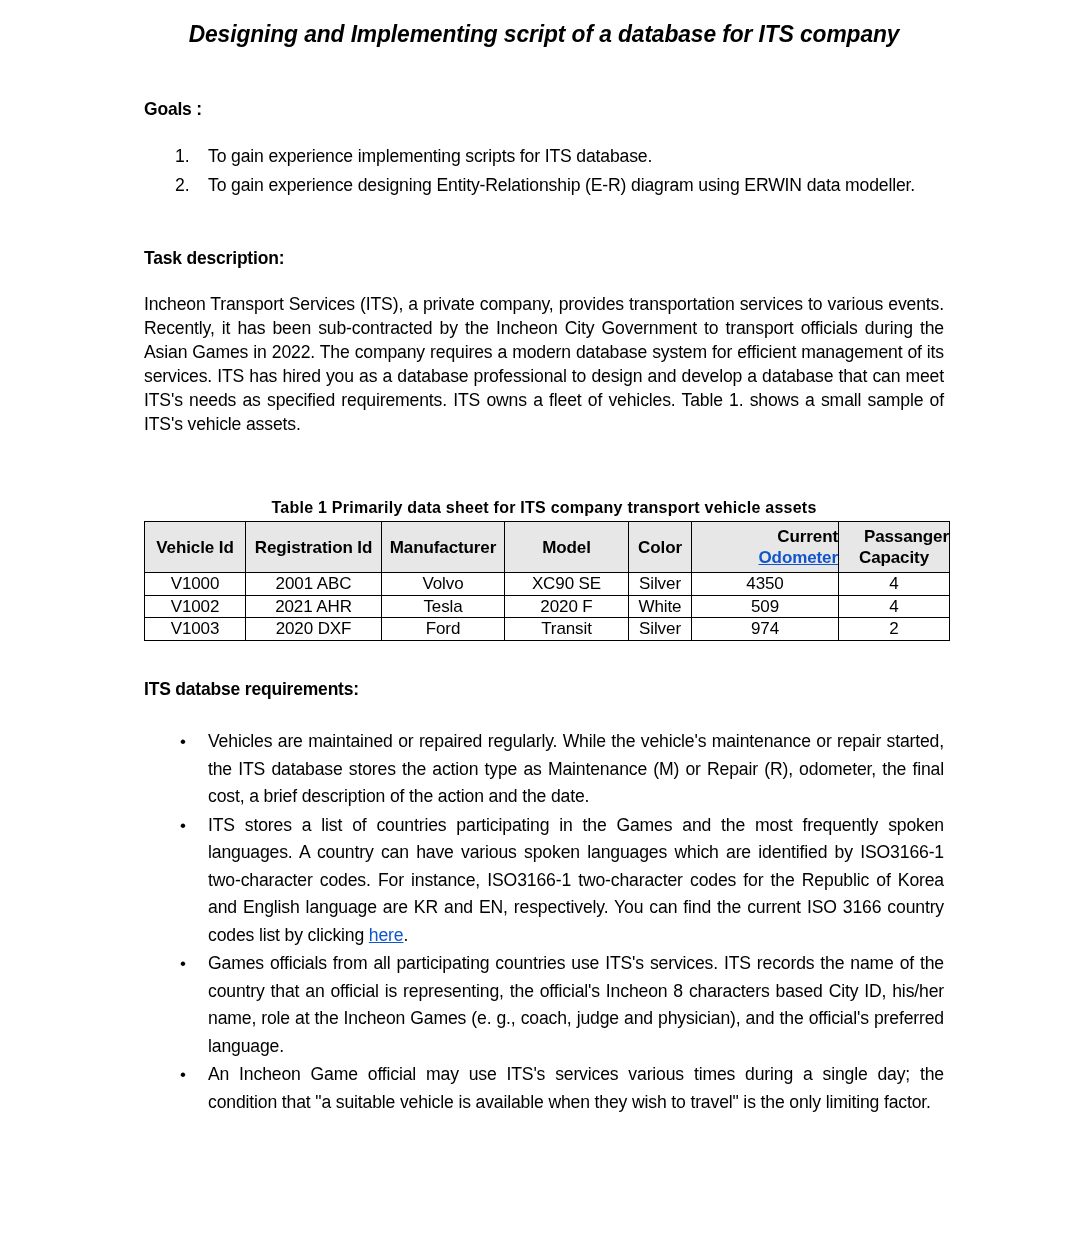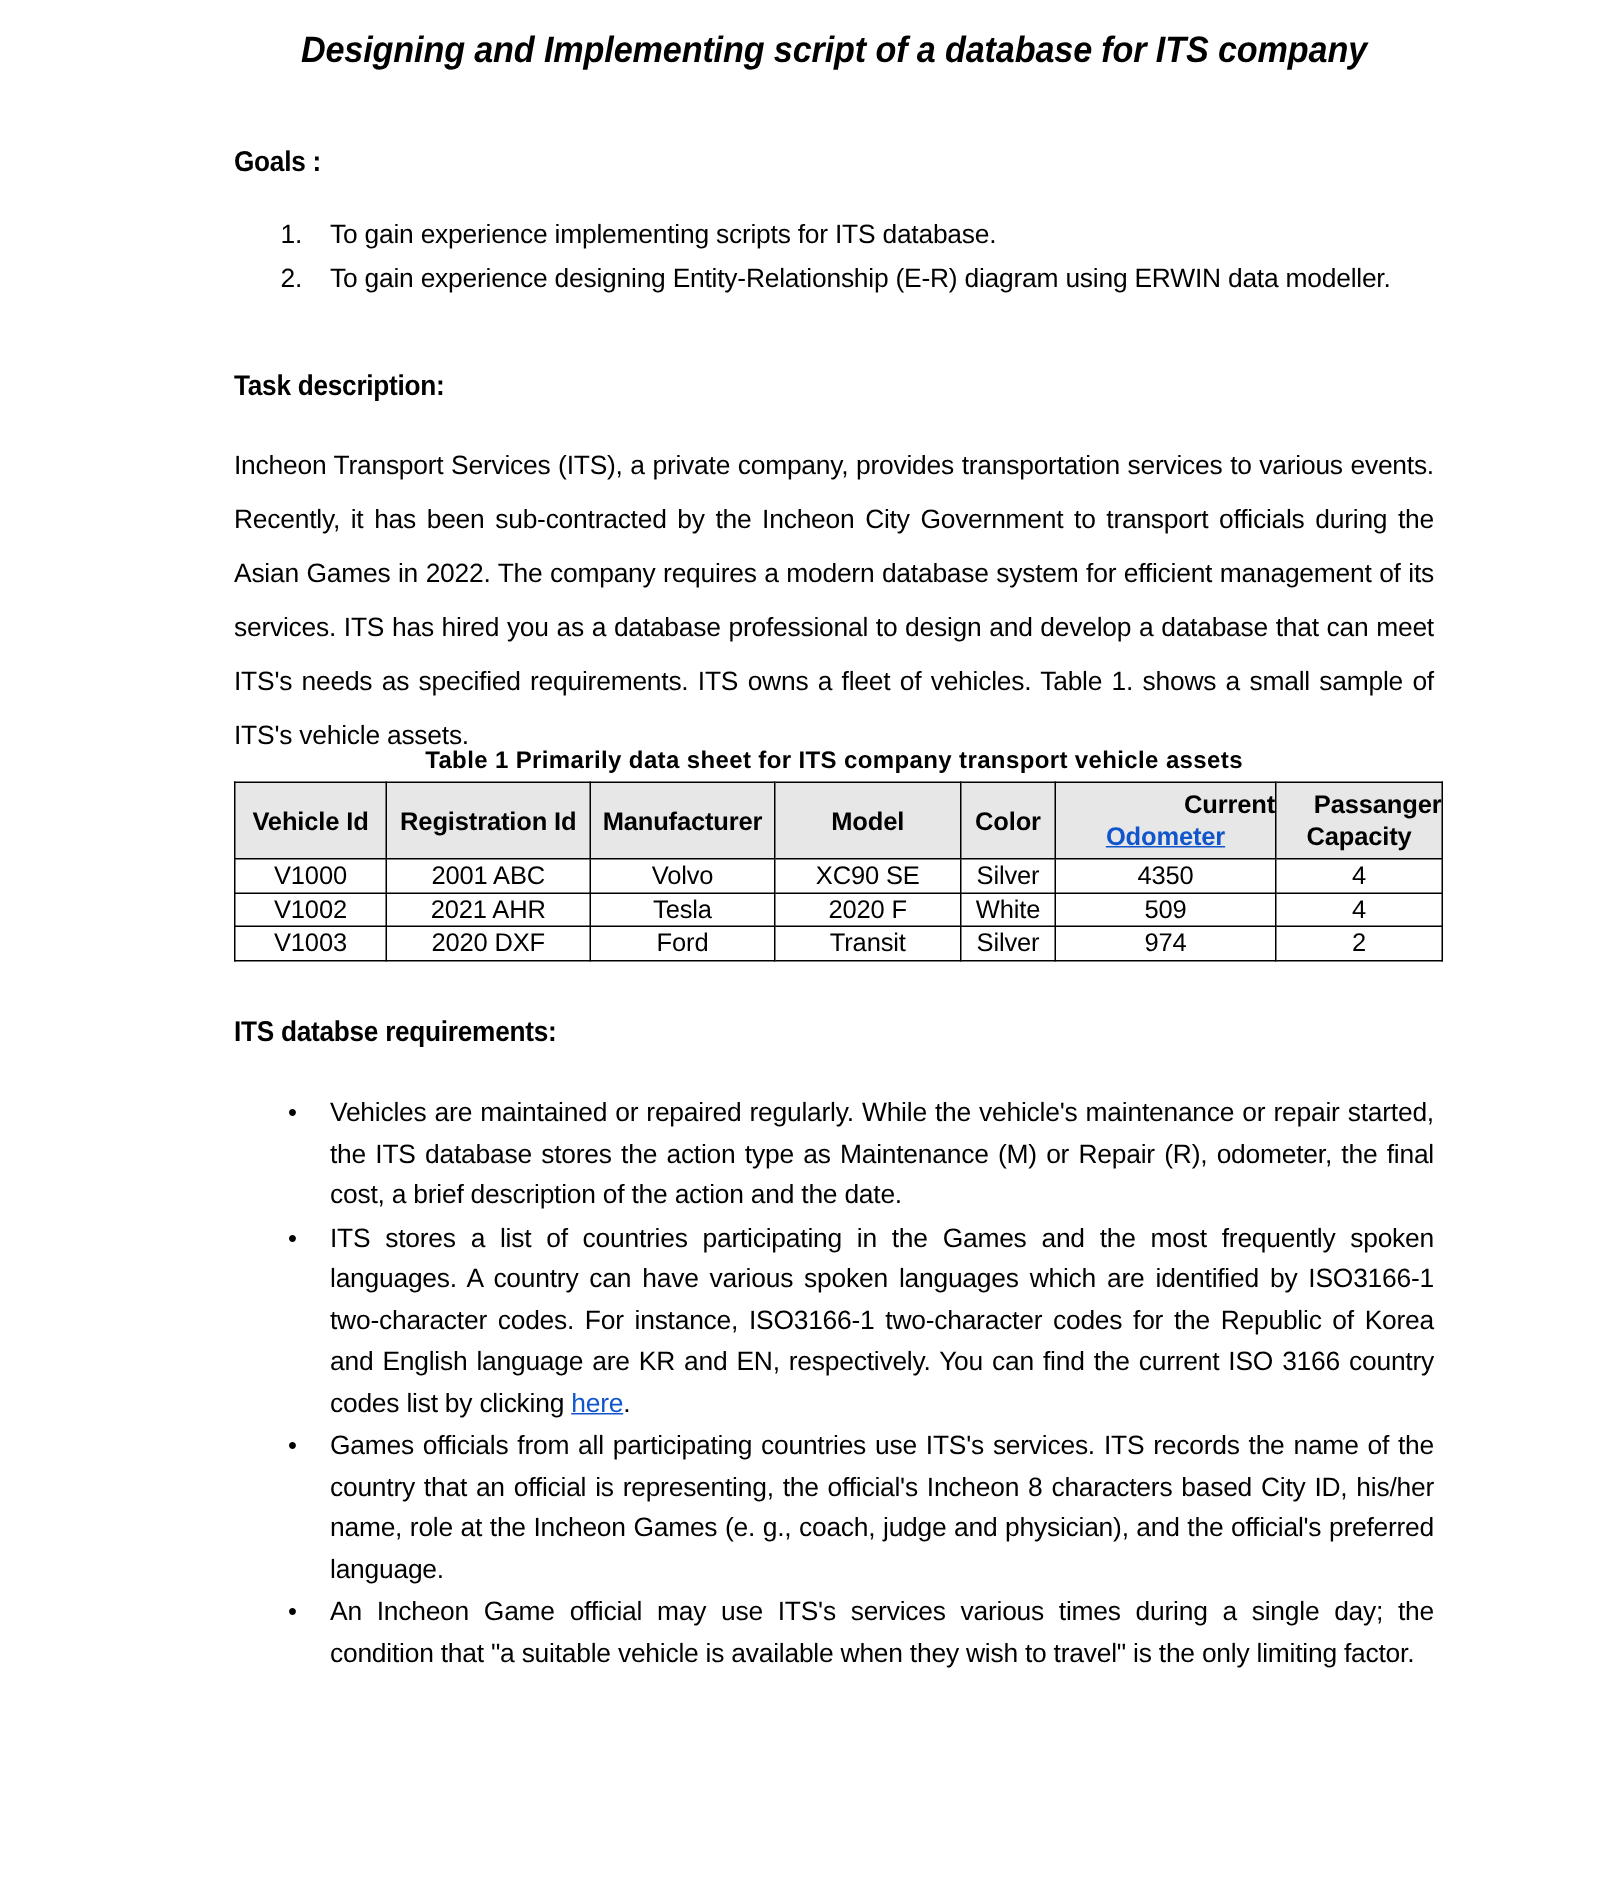--- a/index.html
+++ b/index.html
@@ -11,21 +11,21 @@
     width: 1080px;
     height: 1254px;
     position: relative;
     font-family: "Liberation Sans", sans-serif;
     color: #000000;
     overflow: hidden;
   }
 
   .page {
     position: absolute;
-    left: 16px; top: 0;
+    left: 4px; top: 0;
     width: 892px;
     height: 1254px;
   }
 
   
   .doc-title {
     position: absolute;
     left: 0;
     top: 20px;
     width: 1080px;
@@ -53,21 +53,21 @@
   #h-goals { top: 98px; }
   #h-task  { top: 247px; }
   #h-req   { top: 678px; }
 
   
   .body-text {
     position: absolute;
     left: 140px;
     width: 800px;
     font-size: 17.6px;
-    line-height: 36px;
+    line-height: 24px;
     text-align: justify;
     text-justify: inter-word;
     letter-spacing: -0.15px;
   }
   #p-task { top: 292px; }
 
   
   .goals-list {
     position: absolute;
     left: 140px;
@@ -119,20 +119,21 @@
     left: 36px;
     top: 0px;
     font-size: 17px;
     line-height: 27.5px;
   }
 
   a.doc-link, .doc-link {
     color: #1155cc;
     text-decoration: underline;
     cursor: pointer;
+    text-align: right;
   }
 
   
   .table-caption {
     position: absolute;
     left: 140px;
     top: 499px;
     width: 800px;
     text-align: center;
     font-weight: bold;

